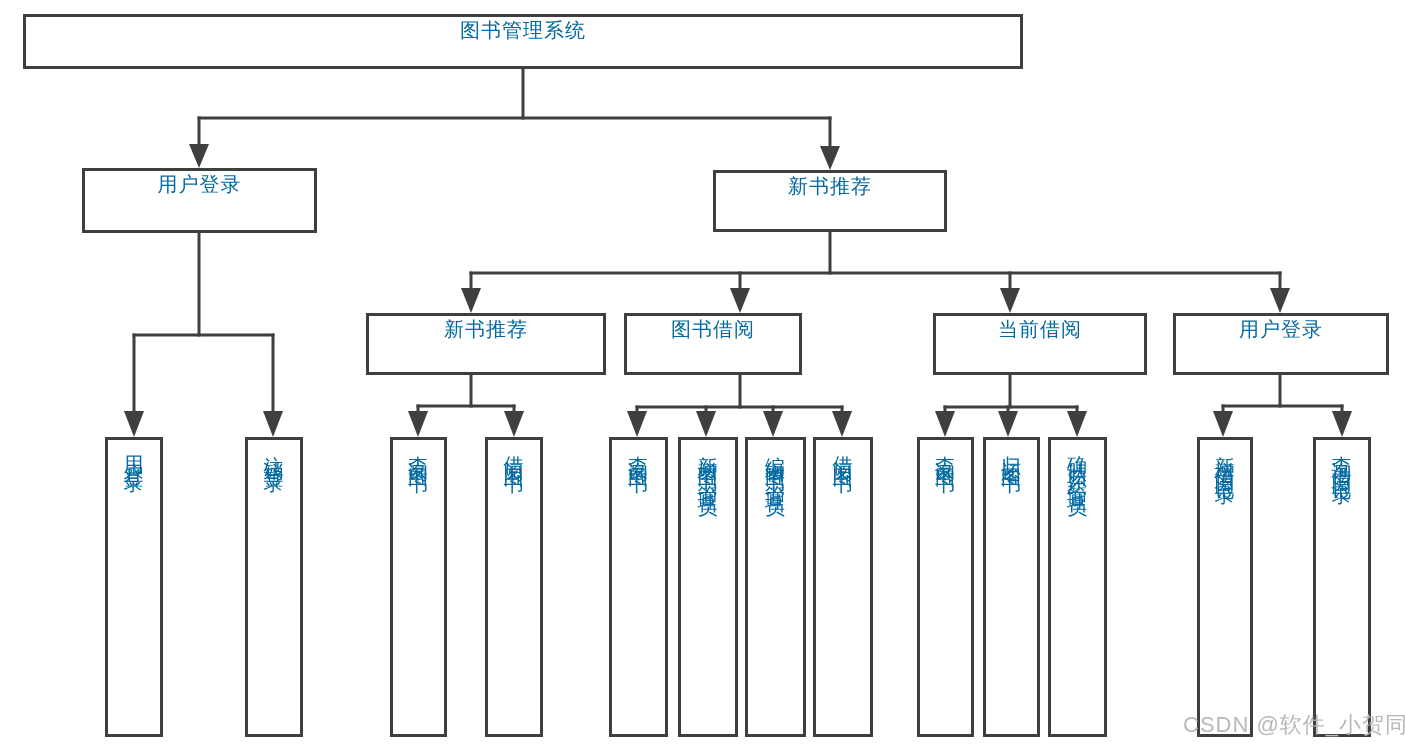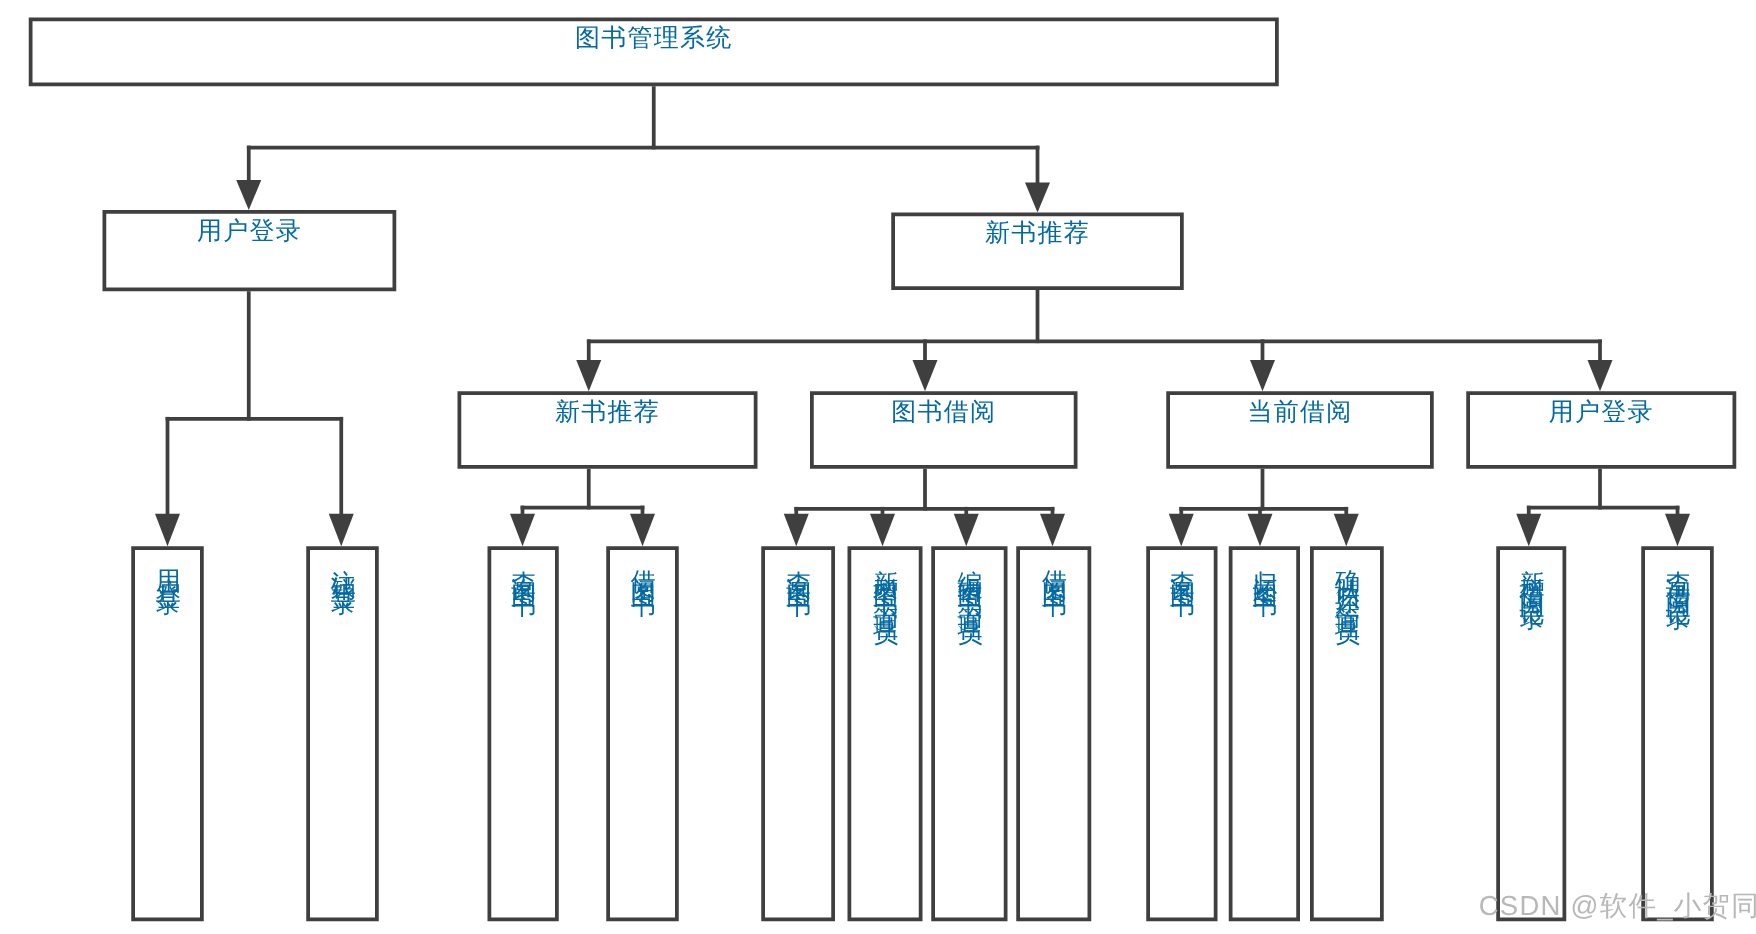--- a/index.html
+++ b/index.html
@@ -136,21 +136,21 @@
   <div class="box" style="left:82px; top:168px; width:235px; height:65px">
     <span class="hlabel">用户登录</span>
   </div>
   <div class="box" style="left:713px; top:170px; width:234px; height:62px">
     <span class="hlabel">新书推荐</span>
   </div>
 
   <div class="box" style="left:366px; top:313px; width:240px; height:62px">
     <span class="hlabel">新书推荐</span>
   </div>
-  <div class="box" style="left:648px; top:313px; width:214px; height:62px">
+  <div class="box" style="left:624px; top:313px; width:178px; height:62px">
     <span class="hlabel">图书借阅</span>
   </div>
   <div class="box" style="left:933px; top:313px; width:214px; height:62px">
     <span class="hlabel">当前借阅</span>
   </div>
   <div class="box" style="left:1173px; top:313px; width:216px; height:62px">
     <span class="hlabel">用户登录</span>
   </div>
 
   <div class="box" style="left:105px; top:437px; width:58px; height:300px">

